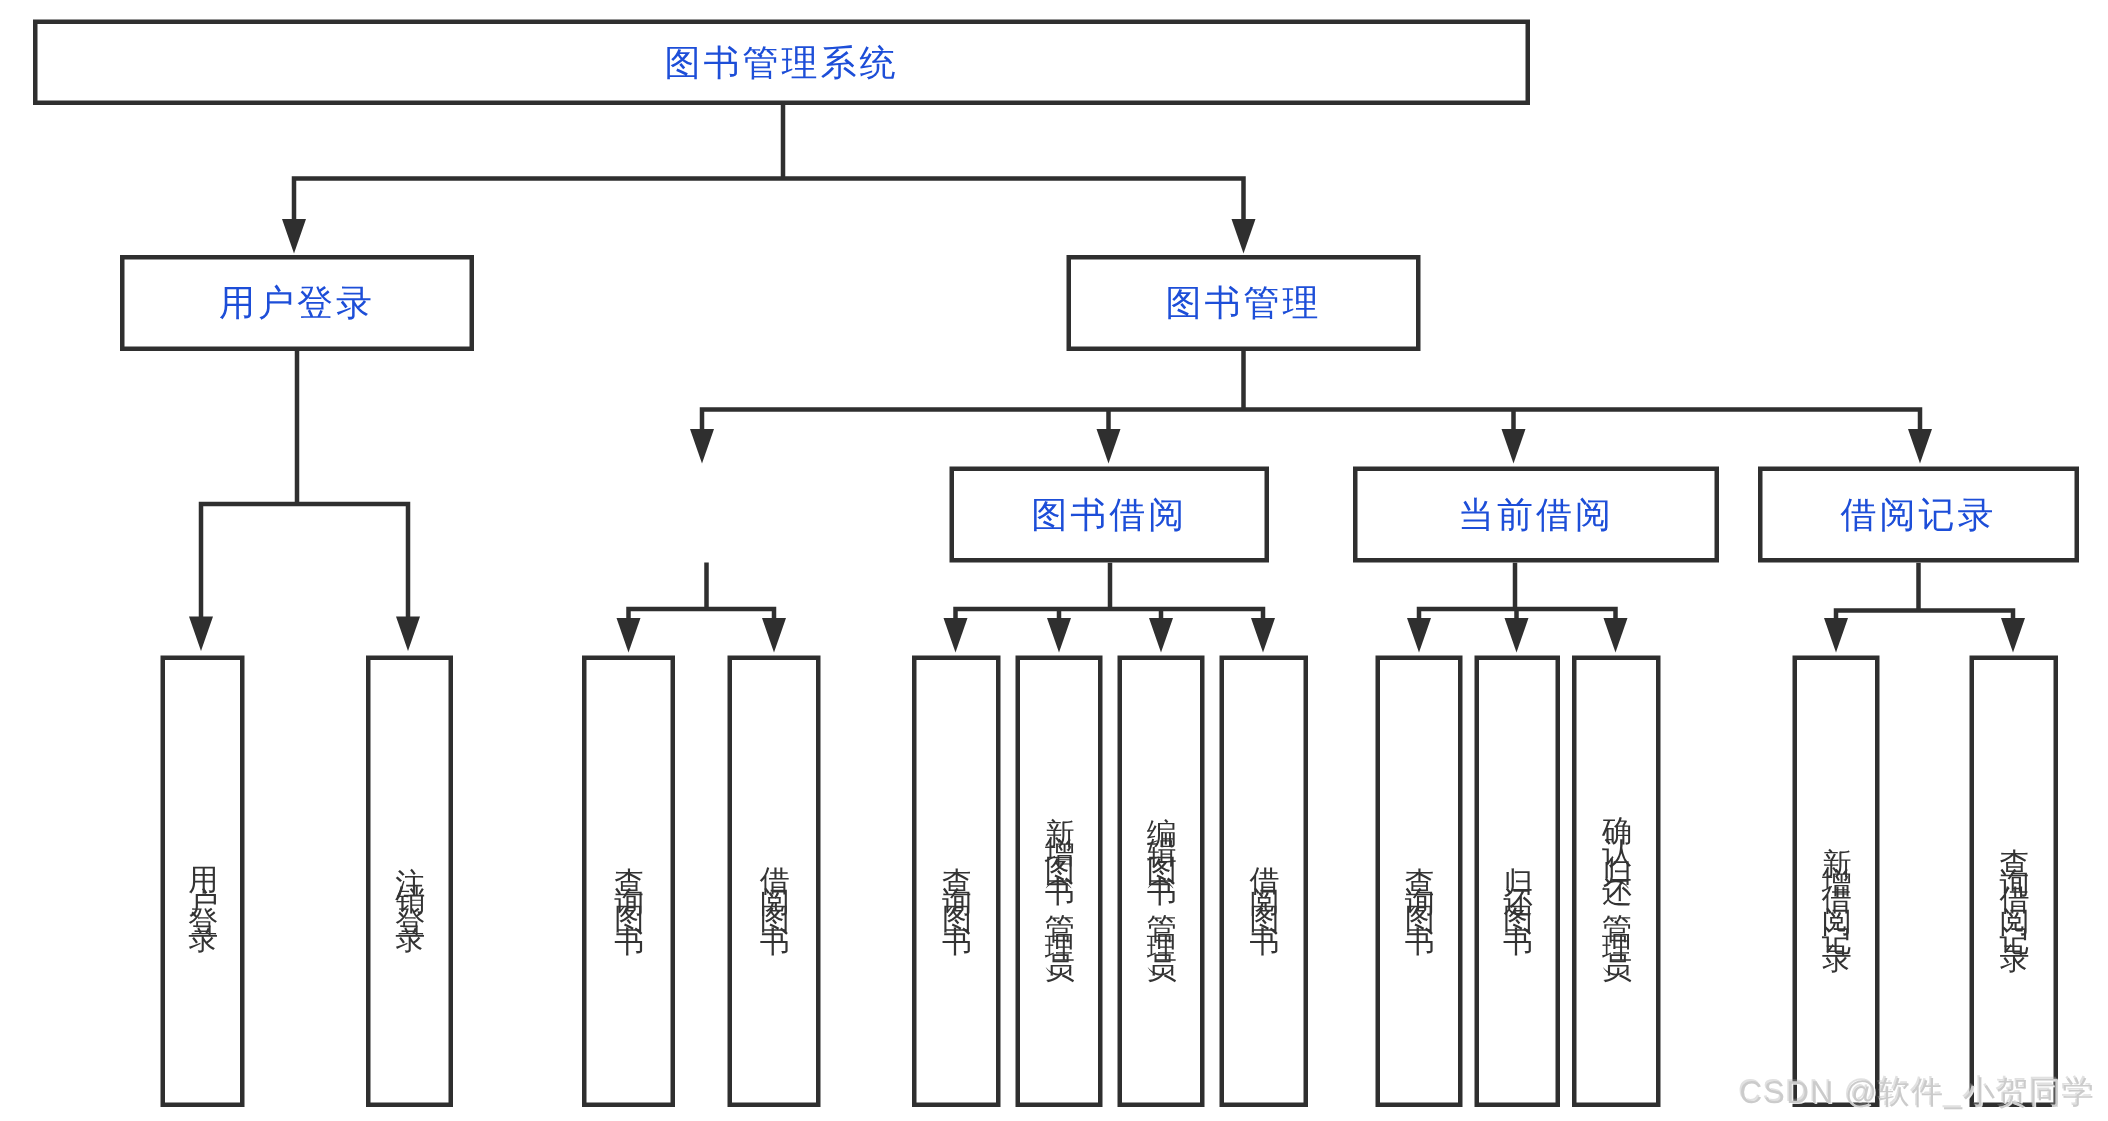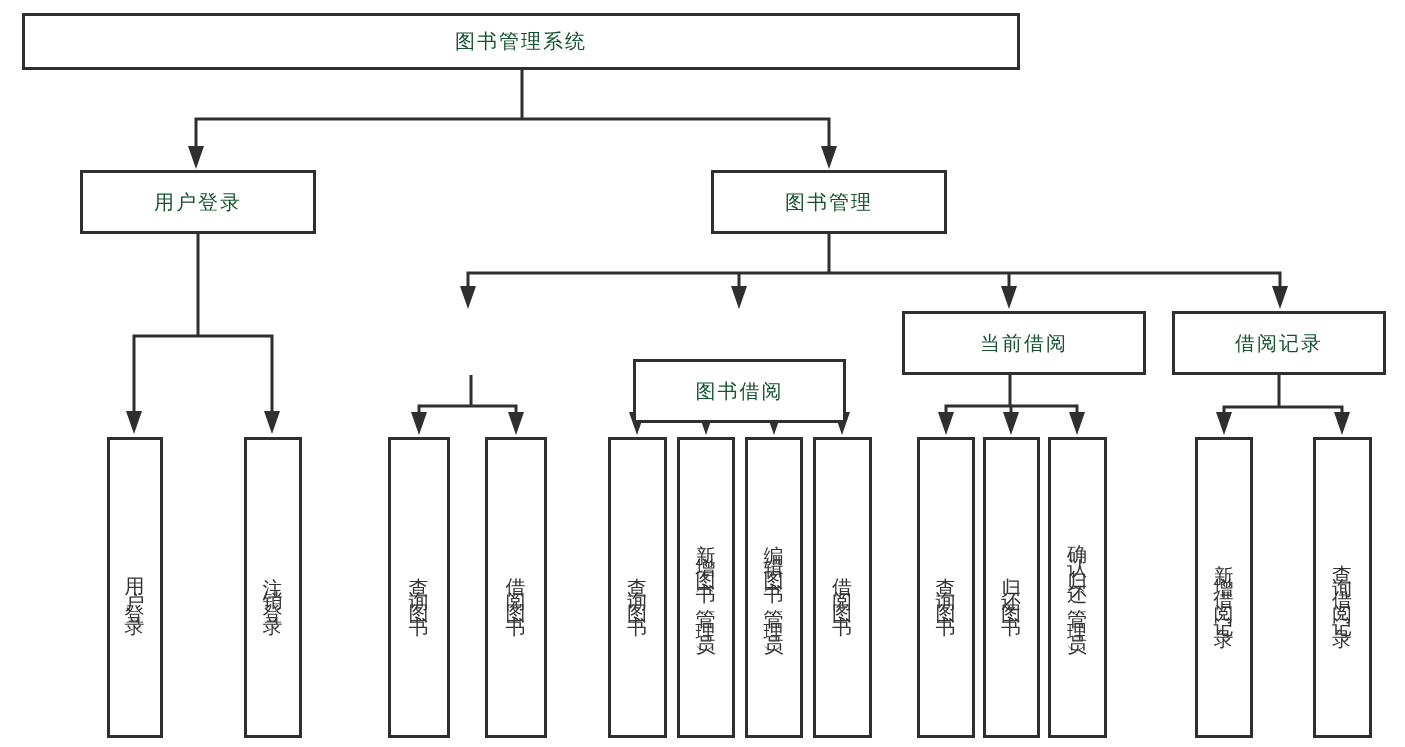--- a/index.html
+++ b/index.html
@@ -13,21 +13,21 @@
   #connectors{
     position:absolute;left:0;top:0;width:1405px;height:747px;
     z-index:1;
   }
   .box-h{
     position:absolute;
     box-sizing:border-box;
     border:3px solid #2f2f2f;
     background:#ffffff;
     display:flex;align-items:center;justify-content:center;
-    font-size:20px;font-weight:500;color:#14532d;
+    font-size:24px;font-weight:500;color:#1d4ed8;
     letter-spacing:2px;
     z-index:2;
   }
   .box-v{
     position:absolute;
     box-sizing:border-box;
     border:3px solid #2f2f2f;
     background:#ffffff;
     display:flex;align-items:center;justify-content:center;
     z-index:2;
@@ -124,21 +124,21 @@
     <span>图书管理系统</span>
   </div>
 
   <div class="box-h" style="left:80px;top:170px;width:236px;height:64px;">
     <span>用户登录</span>
   </div>
   <div class="box-h" style="left:711px;top:170px;width:236px;height:64px;">
     <span>图书管理</span>
   </div>
 
-  <div class="box-h" style="left:633px;top:311px;width:213px;height:64px;margin-top:48px;">
+  <div class="box-h" style="left:633px;top:311px;width:213px;height:64px;">
     <span>图书借阅</span>
   </div>
   <div class="box-h" style="left:902px;top:311px;width:244px;height:64px;">
     <span>当前借阅</span>
   </div>
   <div class="box-h" style="left:1172px;top:311px;width:214px;height:64px;">
     <span>借阅记录</span>
   </div>
 
   <div class="box-v" style="left:107px;width:56px;">
@@ -178,14 +178,15 @@
     <span class="vtext">确认归还（管理员）</span>
   </div>
 
   <div class="box-v" style="left:1195px;width:58px;">
     <span class="vtext">新增借阅记录</span>
   </div>
   <div class="box-v" style="left:1313px;width:59px;">
     <span class="vtext">查询借阅记录</span>
   </div>
 
+  <div id="watermark">CSDN @软件_小贺同学</div>
 
 </div>
 
 </body></html>

